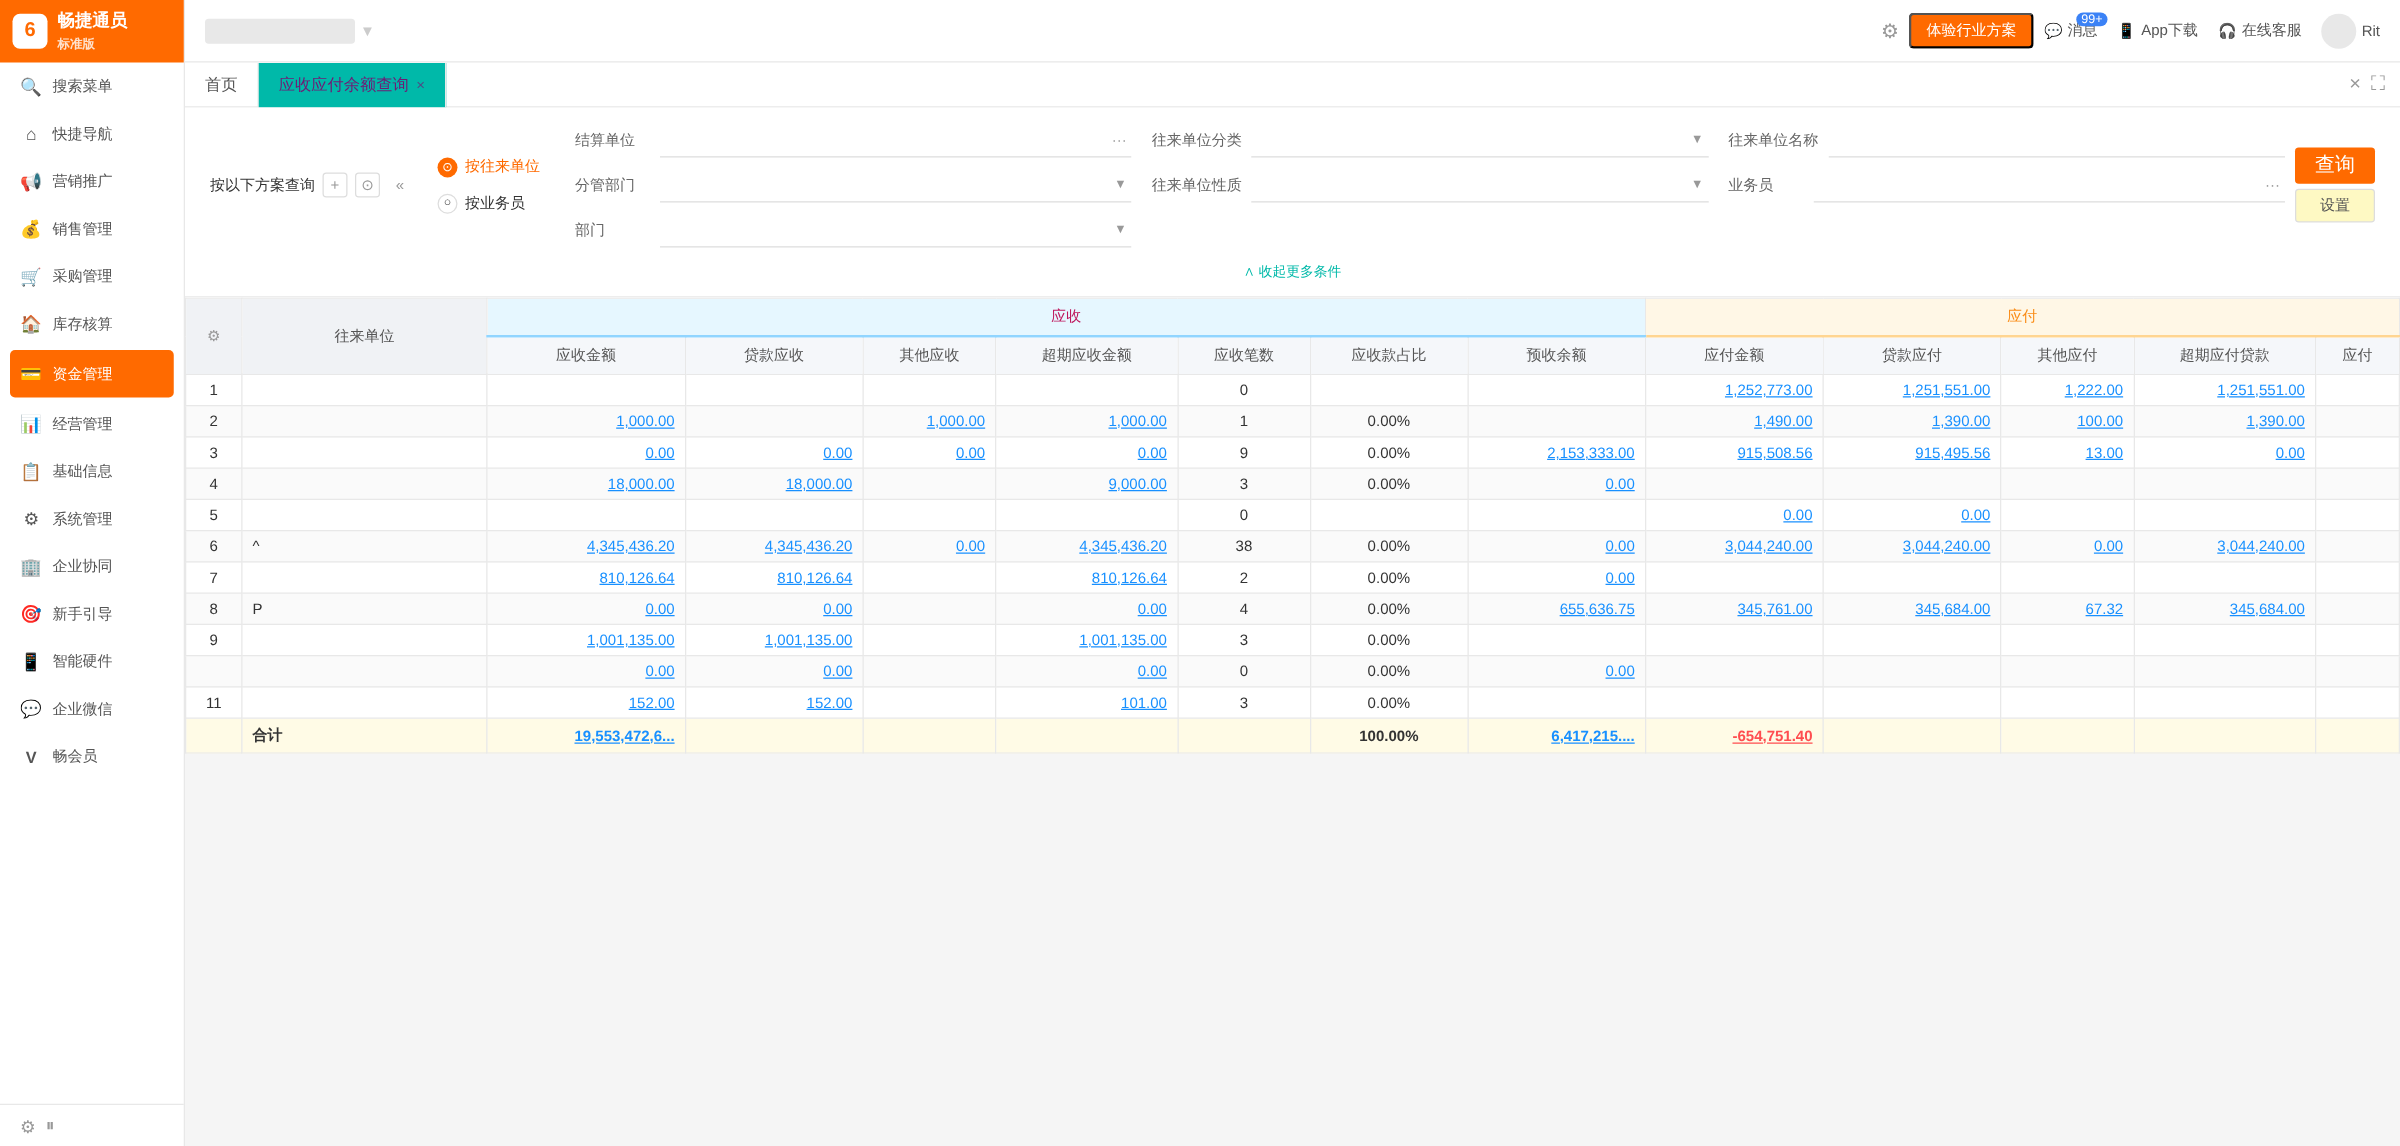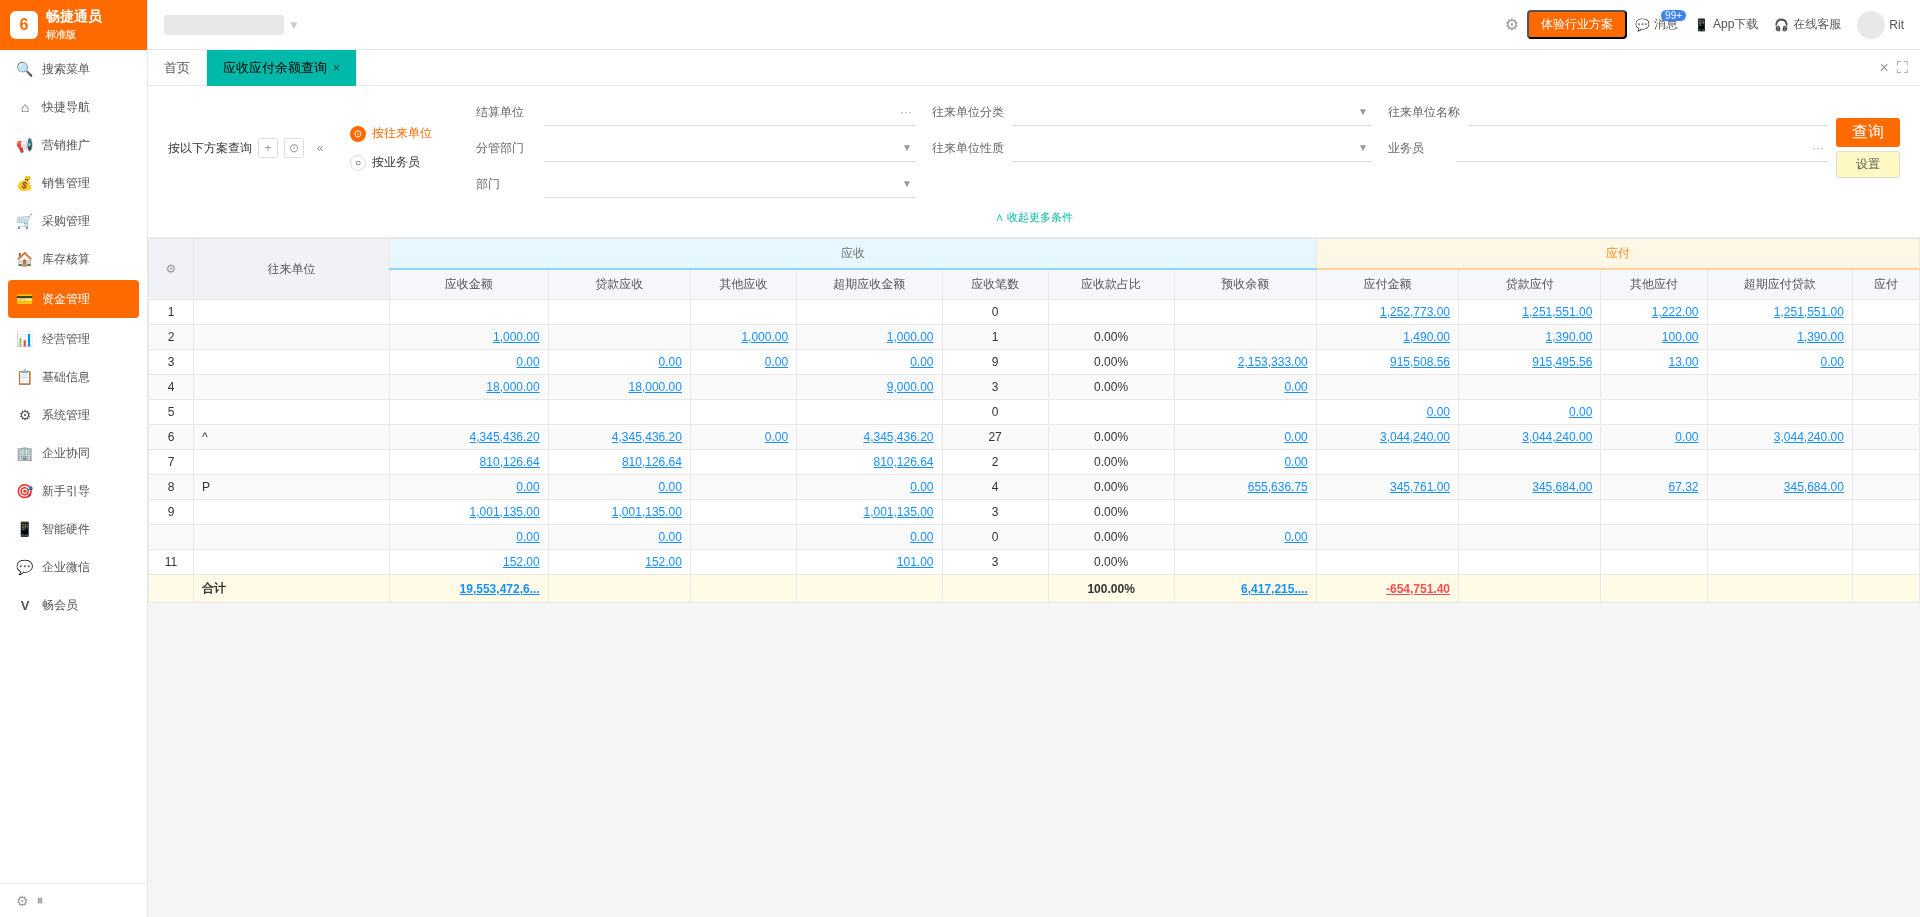--- a/index.html
+++ b/index.html
@@ -68,21 +68,21 @@
     .tab-bar {
       background: #fff; border-bottom: 1px solid #e8e8e8;
       display: flex; align-items: center; height: 36px; padding: 0 0 0 0;
       flex-shrink: 0;
     }
     .tab-item {
       padding: 0 16px; height: 36px; display: flex; align-items: center;
       cursor: pointer; font-size: 13px; color: #555; border-right: 1px solid #e8e8e8;
       gap: 6px;
     }
-    .tab-item.active { background: #00b9a9; color: #000000; }
+    .tab-item.active { background: #00b9a9; color: #701a75; }
     .tab-close { font-size: 12px; opacity: 0.7; }
     .tab-bar-right { margin-left: auto; display: flex; align-items: center; gap: 8px; padding-right: 12px; }
     .tab-bar-icon { color: #999; cursor: pointer; font-size: 16px; }
 
     
     .page-content {
       flex: 1; overflow-y: auto; background: #f5f5f5; padding: 0;
     }
     .page-header {
       background: #fff; padding: 12px 20px;
@@ -126,21 +126,20 @@
       cursor: pointer; padding: 4px 8px; border-radius: 4px; font-size: 12px;
     }
     .filter-option.active { color: #ff6a00; }
     .filter-option-icon { width: 16px; height: 16px; border-radius: 50%; display: flex; align-items: center; justify-content: center; font-size: 10px; }
     .filter-option.active .filter-option-icon { background: #ff6a00; color: #fff; }
     .filter-option:not(.active) .filter-option-icon { border: 1px solid #ddd; }
 
     .filter-fields {
       flex: 1; display: grid; grid-template-columns: repeat(3, 1fr);
       gap: 8px 16px;
-      margin-left: 16px;
     }
     .filter-field {
       display: flex; align-items: center; gap: 8px;
     }
     .filter-field-label { color: #666; font-size: 12px; white-space: nowrap; min-width: 60px; }
     .filter-field-input {
       flex: 1; height: 28px; border: none; border-bottom: 1px solid #ddd;
       font-size: 12px; padding: 0 4px; outline: none; background: transparent;
       display: flex; align-items: center; justify-content: space-between;
       color: #999;
@@ -417,21 +416,21 @@
 
     <div class="table-section">
       <div class="table-container">
         <table>
           <thead>
             <tr>
               <th rowspan="2" style="width:36px;">
                 <div class="table-settings-icon">⚙</div>
               </th>
               <th rowspan="2" style="min-width:120px;">往来单位</th>
-              <th colspan="7" style="background:#e6f7ff;color:#737373;border-bottom:2px solid #91d5ff;">应收</th>
+              <th colspan="7" style="background:#e6f7ff;color:#be185d;border-bottom:2px solid #91d5ff;">应收</th>
               <th colspan="5" style="background:#fff7e6;color:#fa8c16;border-bottom:2px solid #ffd591;">应付</th>
             </tr>
             <tr>
               <th>应收金额</th>
               <th>贷款应收</th>
               <th>其他应收</th>
               <th>超期应收金额</th>
               <th>应收笔数</th>
               <th>应收款占比</th>
               <th>预收余额</th>
@@ -523,21 +522,21 @@
                 <td class="number" style="text-decoration: none;"></td>
                 <td style="text-decoration: none;"></td>
               </tr>
               <tr style="background: rgb(250, 250, 250);">
                 <td class="center" style="text-decoration: none;">6</td>
                 <td style="text-decoration: none;">^</td>
                 <td class="number">4,345,436.20</td>
                 <td class="number">4,345,436.20</td>
                 <td class="number">0.00</td>
                 <td class="number">4,345,436.20</td>
-                <td class="center" style="text-decoration: none;">27</td>
+                <td class="center" style="text-decoration: none;">38</td>
                 <td class="center" style="text-decoration: none;">0.00%</td>
                 <td class="number">0.00</td>
                 <td class="number">3,044,240.00</td>
                 <td class="number">3,044,240.00</td>
                 <td class="number">0.00</td>
                 <td class="number">3,044,240.00</td>
                 <td style="text-decoration: none;"></td>
               </tr>
               <tr style="background: rgb(255, 255, 255);">
                 <td class="center" style="text-decoration: none;">7</td>

